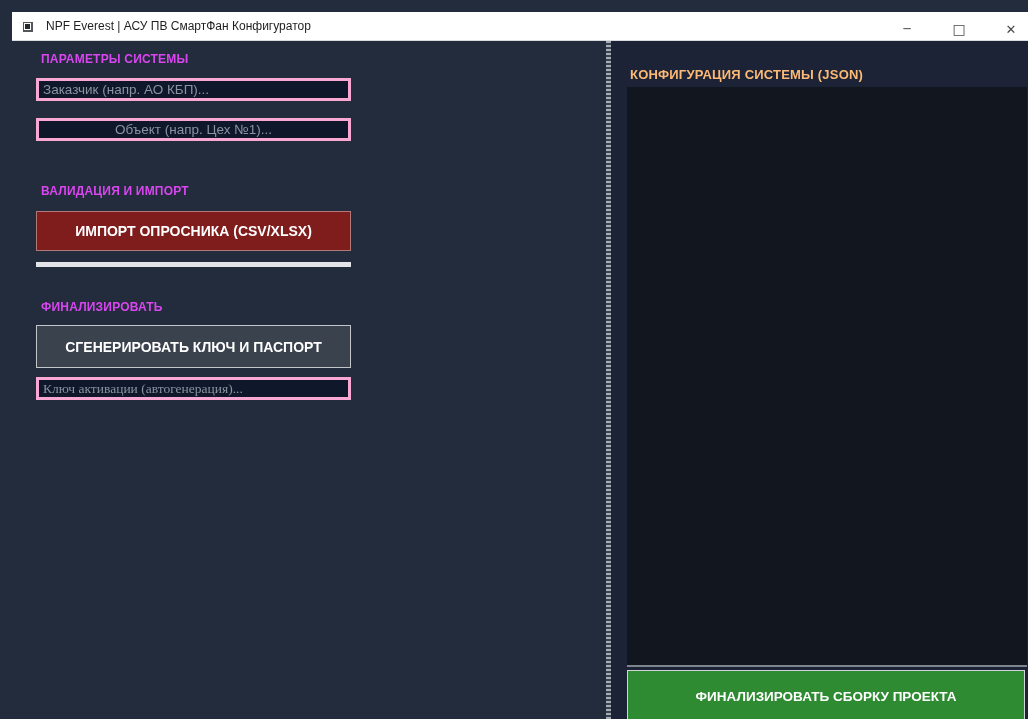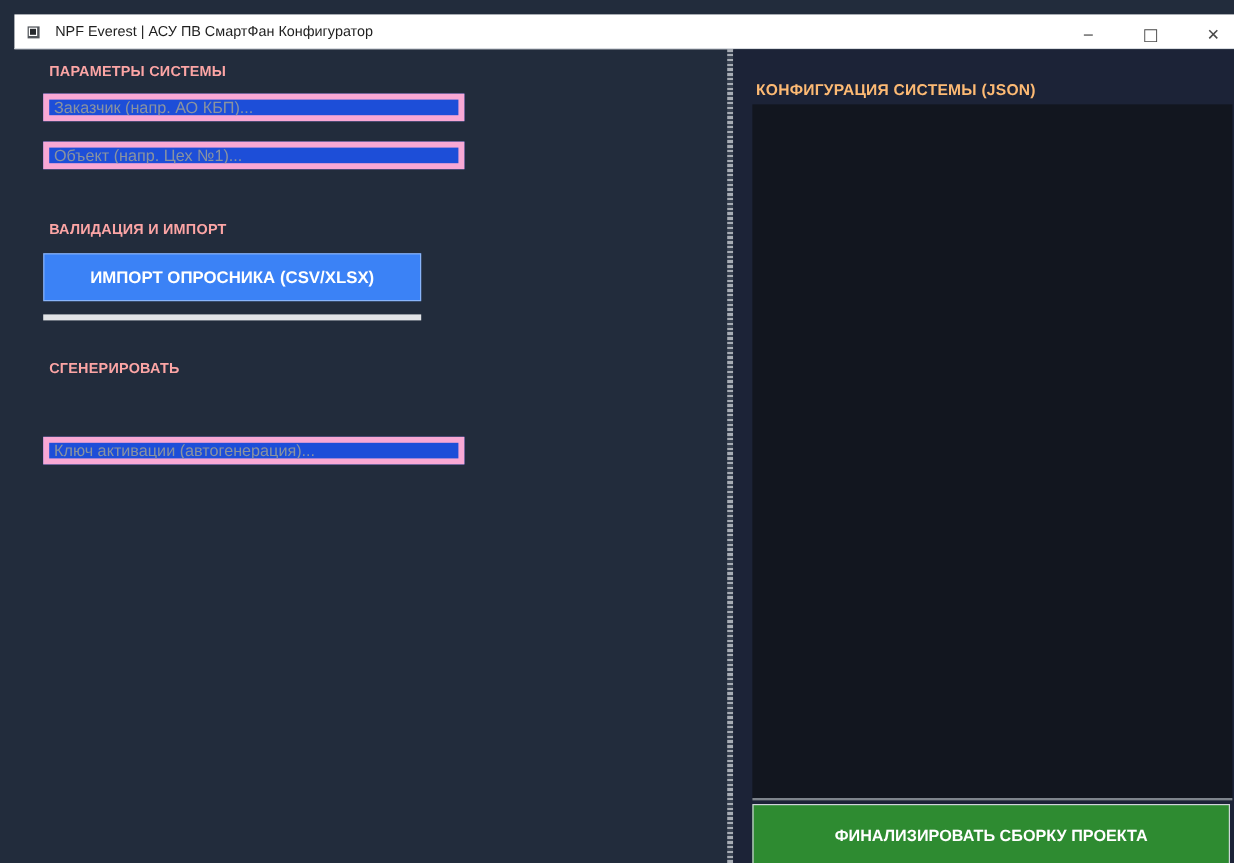--- a/index.html
+++ b/index.html
@@ -26,46 +26,46 @@
     width: 46px; height: 100%; display: flex; align-items: center; justify-content: center;
     color: #4a4a4a; font-size: 12px; cursor: default; background: transparent; border: none;
     font-family: "DejaVu Sans", sans-serif;
   }
   .win-btn.maximize { font-size: 14px; }
   .win-btn.close { font-size: 13px; }
 
   
   .section-heading {
     position: absolute; left: 29px;
-    color: #fca5a5; font-size: 12px; font-weight: bold; letter-spacing: 0.2px;
+    color: #d946ef; font-size: 12px; font-weight: bold; letter-spacing: 0.2px;
     white-space: nowrap;
   }
   .h-params { top: 40px; }
   .h-validation { top: 172px; }
   .h-license { top: 288px; }
 
   .text-input {
-    position: absolute; left: 24px; width: 351px; height: 23px;
-    background: #1d4ed8; border: 5px solid #f9a8d4; color: #cfd5dd;
+    position: absolute; left: 24px; width: 315px; height: 23px;
+    background: #0f172a; border: 3px solid #f9a8d4; color: #cfd5dd;
     font-family: "Liberation Sans", sans-serif; font-size: 13.5px;
     padding: 0 4px; outline: none;
   }
   .text-input::placeholder { color: #8A93A0; opacity: 1; }
   .in-customer { top: 66px; }
-  .in-object { top: 106px; }
-  .in-key { top: 352px; }
+  .in-object { top: 106px; text-align: center; }
+  .in-key { top: 365px; font-family: Liberation Serif, serif; }
 
   .btn {
     position: absolute; left: 24px; width: 315px;
     display: flex; align-items: center; justify-content: center;
     font-family: "Liberation Sans", sans-serif; font-weight: bold; font-size: 14px;
     color: #ffffff; cursor: default; white-space: nowrap;
   }
   .btn-import {
-    top: 199px; height: 40px; background: #3b82f6;
+    top: 199px; height: 40px; background: #7f1d1d;
     border: 1px solid rgba(255,255,255,0.40);
   }
   .btn-generate {
     top: 313px; height: 43px; background: #3A424E;
     border: 1px solid #C2C6CB;
   }
   .progress-track {
     position: absolute; left: 24px; top: 250px; width: 315px; height: 5px;
     background: #E2E4E7;
   }
@@ -133,22 +133,23 @@
   <input class="text-input in-customer" type="text" placeholder="Заказчик (напр. АО КБП)..." style="">
 
   <input class="text-input in-object" type="text" placeholder="Объект (напр. Цех №1)..." style="">
 
   <div class="section-heading h-validation">ВАЛИДАЦИЯ И ИМПОРТ</div>
 
   <button class="btn btn-import">ИМПОРТ ОПРОСНИКА (CSV/XLSX)</button>
 
   <div class="progress-track"></div>
 
-  <div class="section-heading h-license">СГЕНЕРИРОВАТЬ</div>
+  <div class="section-heading h-license">ФИНАЛИЗИРОВАТЬ</div>
 
+  <button class="btn btn-generate">СГЕНЕРИРОВАТЬ КЛЮЧ И ПАСПОРТ</button>
 
   <input class="text-input in-key" type="text" placeholder="Ключ активации (автогенерация)..." style="">
 
   <div class="splitter"></div>
 
   <div class="right-panel">
     <div class="json-heading">КОНФИГУРАЦИЯ СИСТЕМЫ (JSON)</div>
     <textarea class="json-editor" spellcheck="false" style=""></textarea>
     <button class="btn-finalize">ФИНАЛИЗИРОВАТЬ СБОРКУ ПРОЕКТА</button>
   </div>

